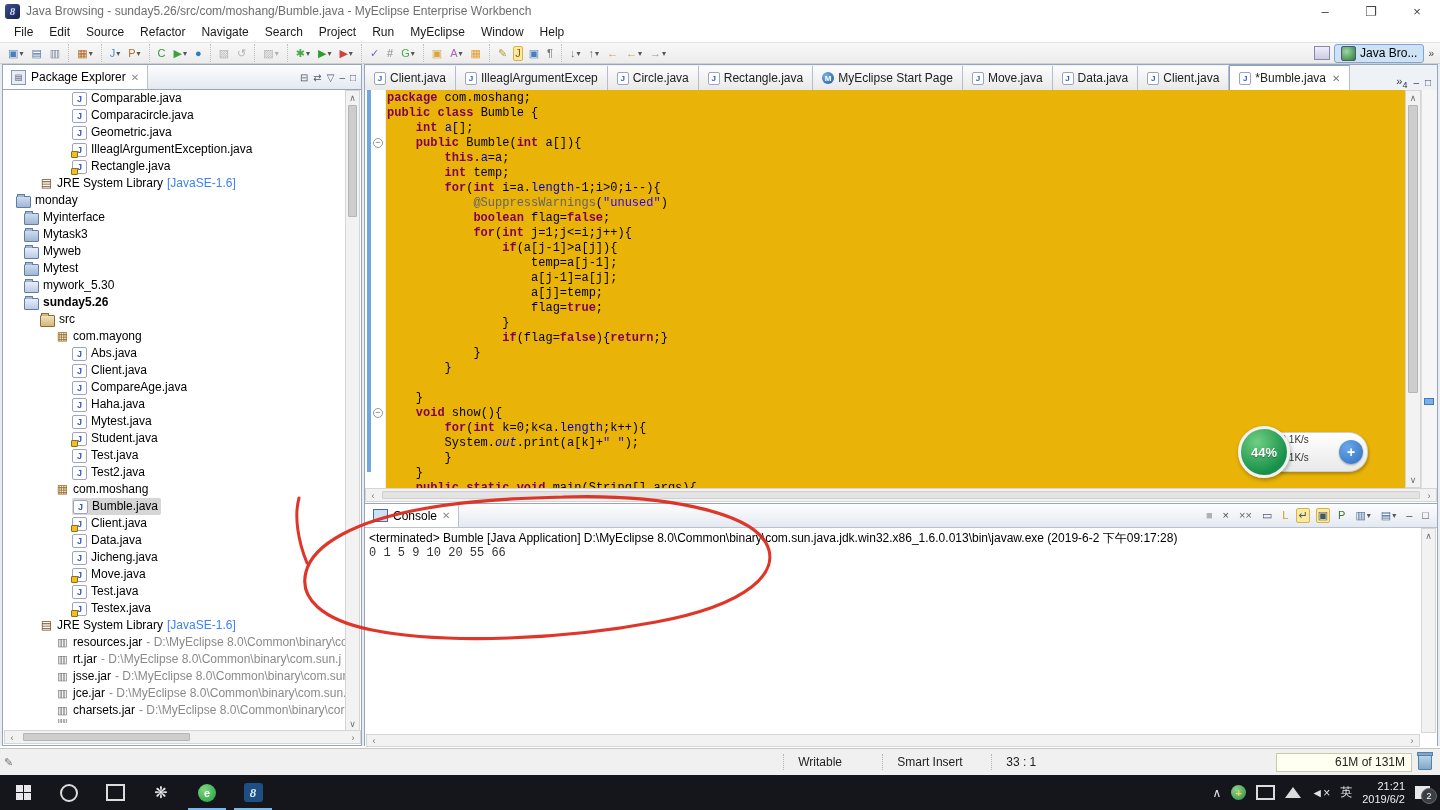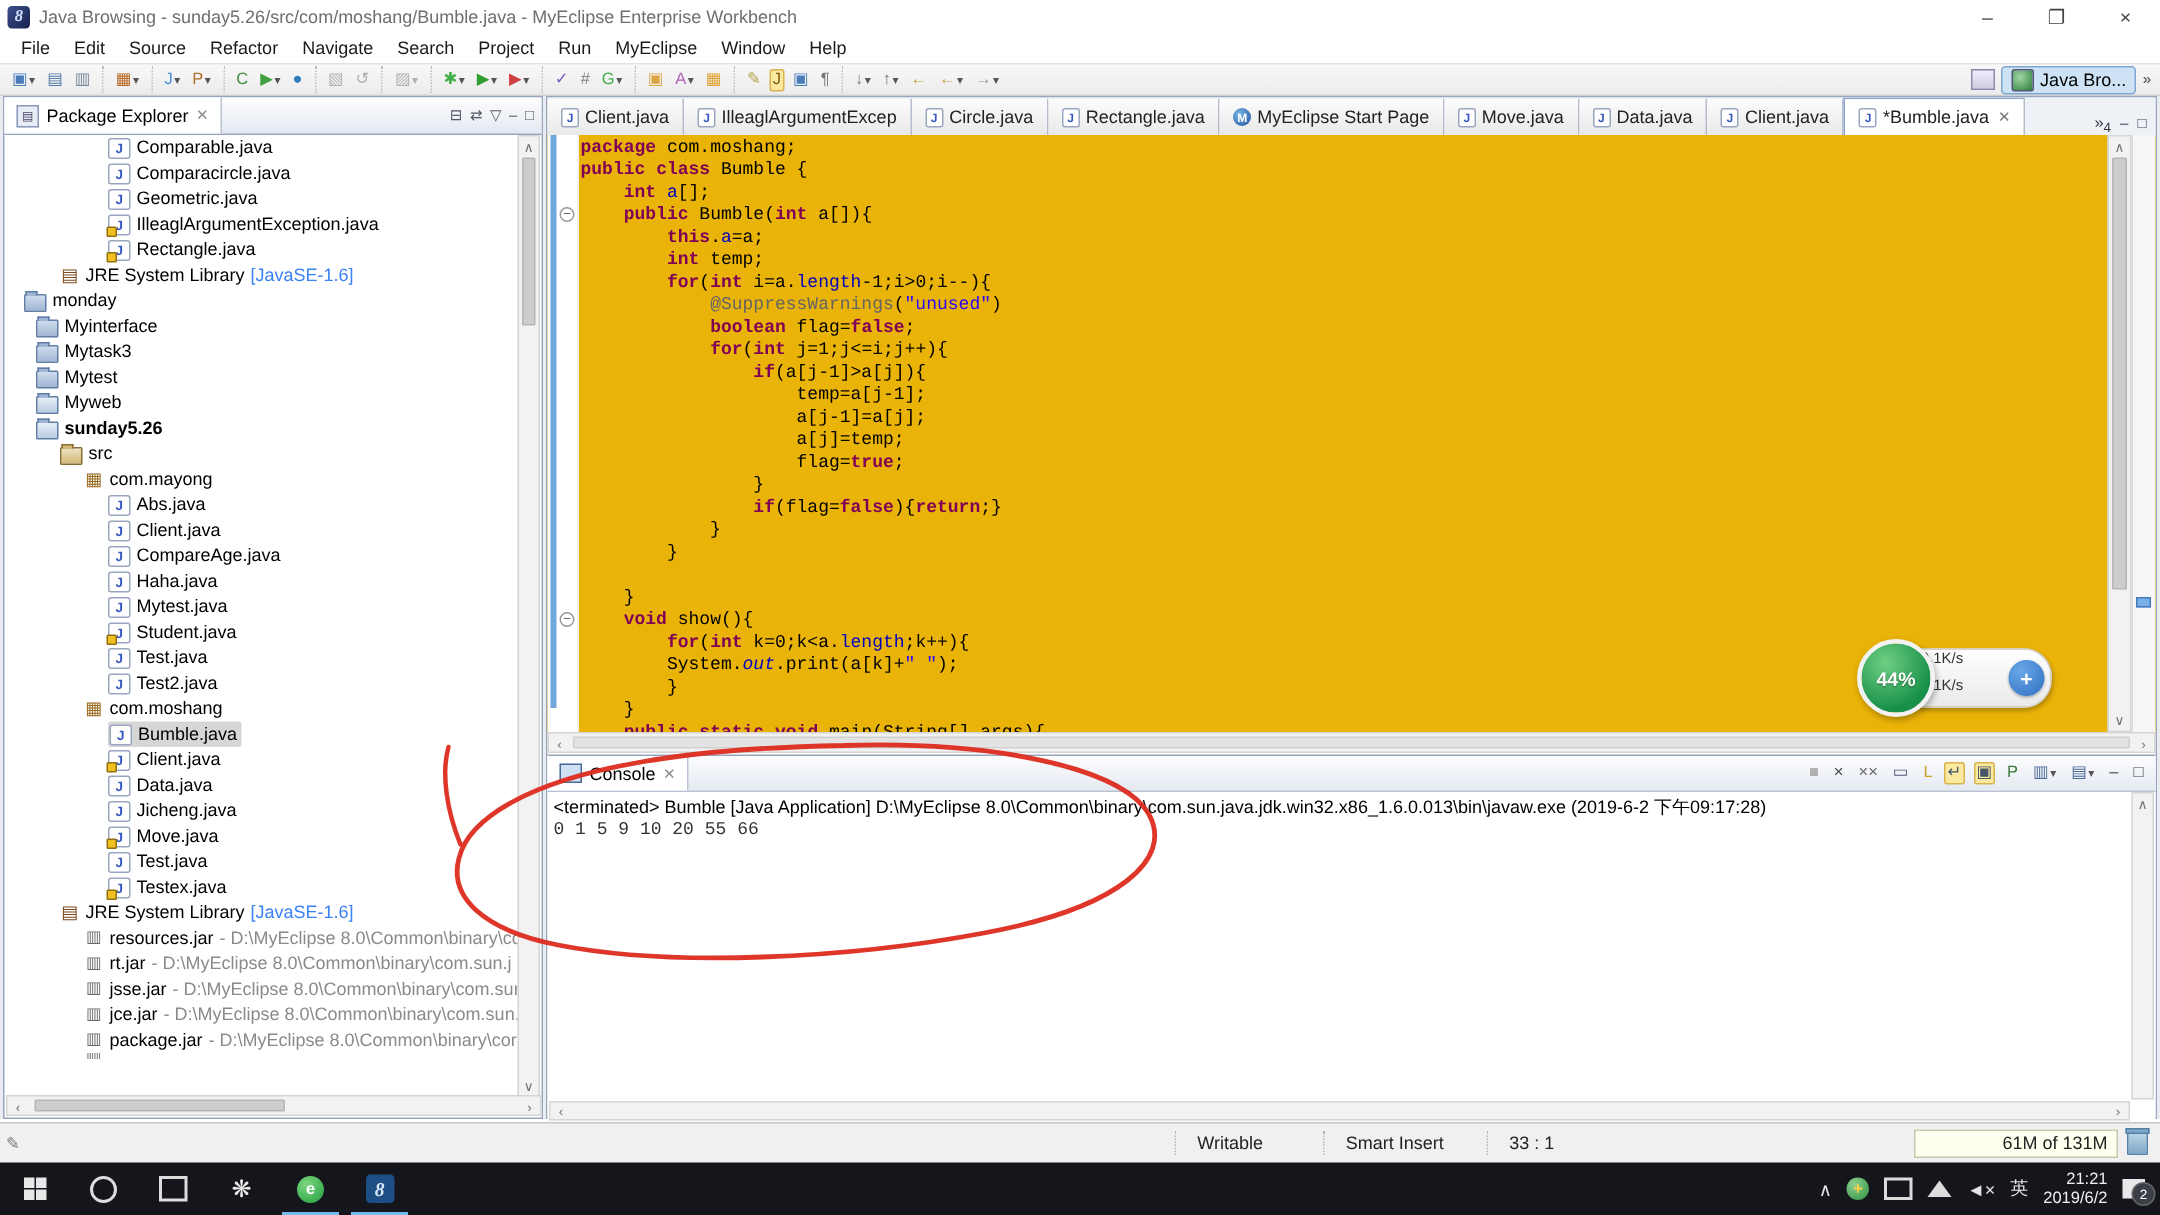--- a/index.html
+++ b/index.html
@@ -360,26 +360,30 @@
           </div>
           <div class="trow" style="padding-left: 20px;">
             <span class="ticon ti-proj"></span>
             <span class="lbl">Myinterface</span>
           </div>
           <div class="trow" style="padding-left: 20px;">
             <span class="ticon ti-proj"></span>
             <span class="lbl">Mytask3</span>
           </div>
           <div class="trow" style="padding-left: 20px;">
+            <span class="ticon ti-projo"></span>
+            <span class="lbl">Myweb</span>
+          </div>
+          <div class="trow" style="padding-left: 20px;">
             <span class="ticon ti-proj"></span>
             <span class="lbl">Mytest</span>
           </div>
           <div class="trow" style="padding-left: 20px;">
             <span class="ticon ti-projo"></span>
-            <span class="lbl">Myweb</span>
+            <span class="lbl">mywork_5.30</span>
           </div>
           <div class="trow" style="padding-left: 20px; font-weight: bold;">
             <span class="ticon ti-projo"></span>
             <span class="lbl">sunday5.26</span>
           </div>
           <div class="trow" style="padding-left: 36px;">
             <span class="ticon ti-src"></span>
             <span class="lbl">src</span>
           </div>
           <div class="trow" style="padding-left: 52px;">
@@ -472,21 +476,21 @@
             <span class="lbl">jsse.jar</span>
             <span class="sfx path">- D:\MyEclipse 8.0\Common\binary\com.sur</span>
           </div>
           <div class="trow" style="padding-left: 52px;">
             <span class="ticon ti-jar">▥</span>
             <span class="lbl">jce.jar</span>
             <span class="sfx path">- D:\MyEclipse 8.0\Common\binary\com.sun.</span>
           </div>
           <div class="trow" style="padding-left: 52px;">
             <span class="ticon ti-jar">▥</span>
-            <span class="lbl">package.jar</span>
+            <span class="lbl">charsets.jar</span>
             <span class="sfx path">- D:\MyEclipse 8.0\Common\binary\cor</span>
           </div>
           <div class="trow cutrow" style="padding-left: 52px;">
             <span class="ticon ti-jar">▥</span>
             <span class="lbl"></span>
           </div>
         </div>
       <div id="pe-vscroll" class="sb">
         <div class="sb-arrow" style="top:1px;">∧</div>
         <div class="sb-thumb" style="left:2px;right:2px;top:14px;height:110px;"></div>

